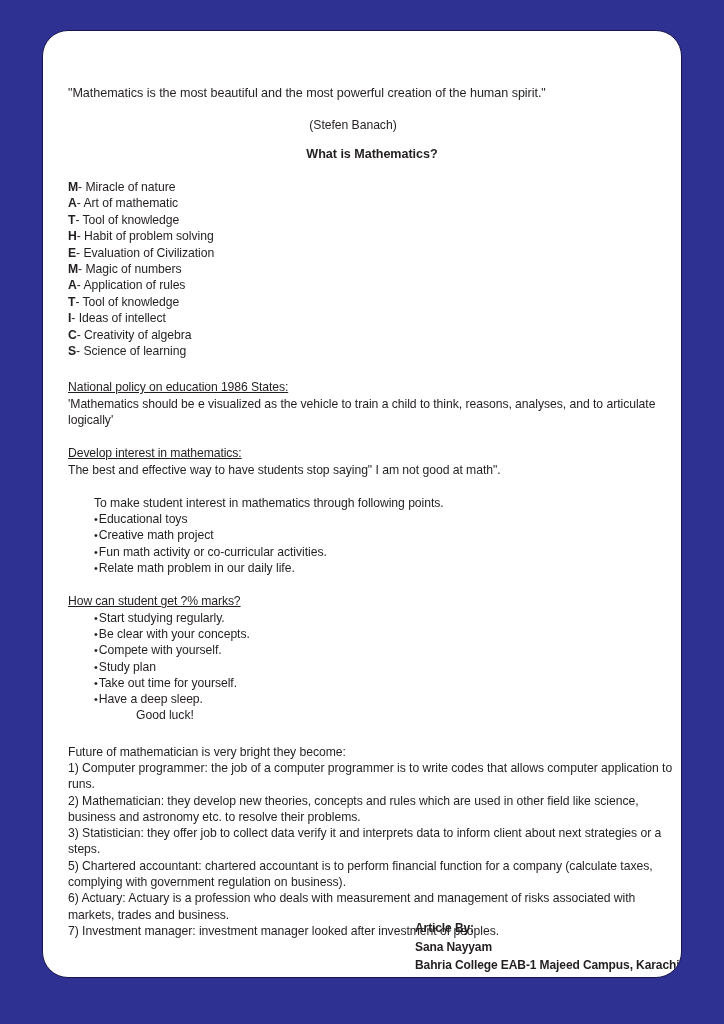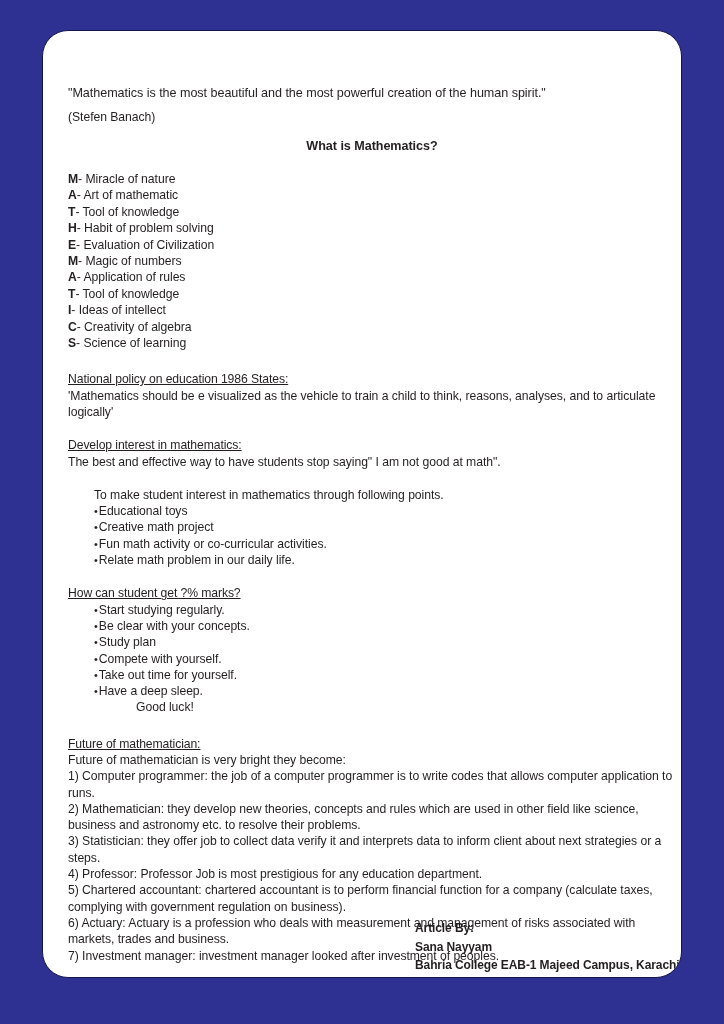--- a/index.html
+++ b/index.html
@@ -26,21 +26,21 @@
   #content {
     position:absolute;
     left:25px; top:54px;
     width:608px;
     color:#231f20;
     font-size:12.2px;
     line-height:16.3px;
     letter-spacing:-0.05px;
   }
   .quote { font-size:12.6px; }
-  .attrib { text-align:left; padding-right:38px; margin-top:8px; }
+  .attrib { text-align:center; padding-right:38px; margin-top:16px; }
   .h-bold { font-weight:bold; font-size:12.6px; margin-top:12px;text-align:center; }
   .gap-md { height:17px; }
   .gap-lg { height:20px; }
   .acro { line-height:16.4px; }
   .acro b { font-weight:bold; }
   .uhead {
     font-weight:normal;
     text-decoration:underline;
     font-size:12.2px;
     letter-spacing:-0.1px;
@@ -106,35 +106,33 @@
         <p class="bul">Fun math activity or co-curricular activities.</p>
         <p class="bul">Relate math problem in our daily life.</p>
       </div>
 
       <div class="gap-md"></div>
 
       <p class="uhead">How can student get ?% marks?</p>
       <div class="bullets">
         <p class="bul">Start studying regularly.</p>
         <p class="bul">Be clear with your concepts.</p>
+        <p class="bul">Compete with yourself.</p>
         <p class="bul">Study plan</p>
-        <p class="bul">Compete with yourself.</p>
         <p class="bul">Take out time for yourself.</p>
         <p class="bul">Have a deep sleep.</p>
         <p class="goodluck">Good luck!</p>
       </div>
 
       <div class="gap-lg"></div>
 
-      <p class="uhead">Future of mathematician:</p>
       <p class="para">Future of mathematician is very bright they become:</p>
       <p class="para">1) Computer programmer: the job of a computer programmer is to write codes that allows computer application to runs.</p>
       <p class="para">2) Mathematician: they develop new theories, concepts and rules which are used in other field like science, business and astronomy etc. to resolve their problems.</p>
       <p class="para">3) Statistician: they offer job to collect data verify it and interprets data to inform client about next strategies or a steps.</p>
-      <p class="para">4) Professor: Professor Job is most prestigious for any education department.</p>
       <p class="para">5) Chartered accountant: chartered accountant is to perform financial function for a company (calculate taxes, complying with government regulation on business).</p>
       <p class="para">6) Actuary: Actuary is a profession who deals with measurement and management of risks associated with markets, trades and business.</p>
       <p class="para">7) Investment manager: investment manager looked after investment of peoples.</p>
 
     </div>
 
     <div class="byline">
       <div>Article By:</div>
       <div>Sana Nayyam</div>
       <div>Bahria College EAB-1 Majeed Campus, Karachi</div>

